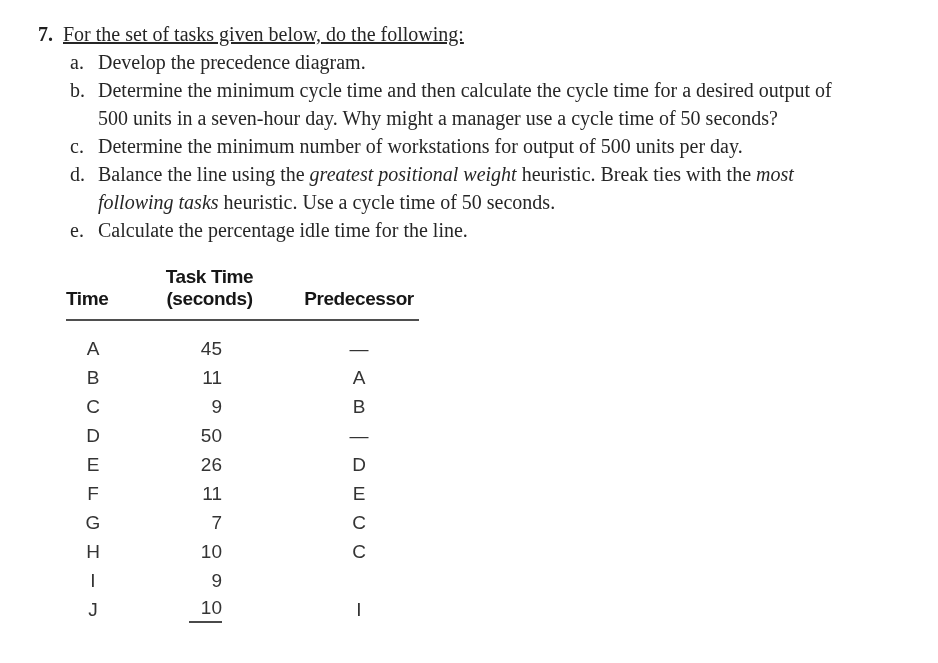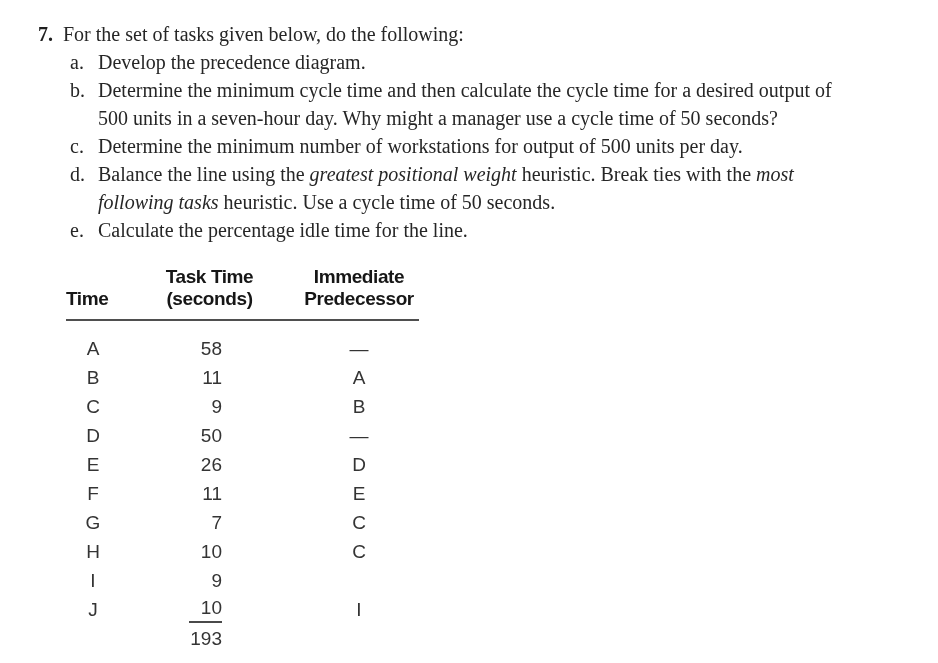--- a/index.html
+++ b/index.html
@@ -22,21 +22,21 @@
     font-size: 20px;
     line-height: 28px;
   }
   .intro-row { display: flex; }
   .p-number {
     width: 25px;
     flex: none;
     font-weight: bold;
     color: #1e1e1e;
   }
-  .p-intro { flex: 1; }
+  .p-intro { flex: 1; text-decoration: underline; }
   .parts { margin-left: 32px; }
   .part { display: flex; }
   .part-label { width: 28px; flex: none; }
   .part-text { width: 812px; }
   .part-text em { }
 
   
   .task-table {
     position: absolute;
     top: 266px;
@@ -114,30 +114,29 @@
   </div>
 
   <div class="task-table">
     <div class="tgrid thead">
       <div class="th-task">Time</div>
       <div class="th-center">
         <div>Task Time</div>
         <div>(seconds)</div>
       </div>
       <div class="th-center">
-        <div>Immediate</div>
         <div>Predecessor</div>
       </div>
     </div>
 
     <div class="tbody">
     <div class="tgrid trow">
       <div class="task-cell">A</div>
       <div class="time-cell">
-        <span class="time-value">58</span>
+        <span class="time-value">45</span>
       </div>
       <div class="pred-cell">—</div>
     </div>
 
     <div class="tgrid trow">
       <div class="task-cell">B</div>
       <div class="time-cell">
         <span class="time-value">11</span>
       </div>
       <div class="pred-cell">A</div>
@@ -200,22 +199,15 @@
 
     <div class="tgrid trow">
       <div class="task-cell">J</div>
       <div class="time-cell">
         <span class="time-value sum-underline">10</span>
       </div>
       <div class="pred-cell">I</div>
     </div>
   </div>
 
-    <div class="tgrid total-row">
-      <div></div>
-      <div class="time-cell">
-        <span class="time-value">193</span>
-      </div>
-      <div></div>
-    </div>
   </div>
 
 </div>
 
 </body></html>

